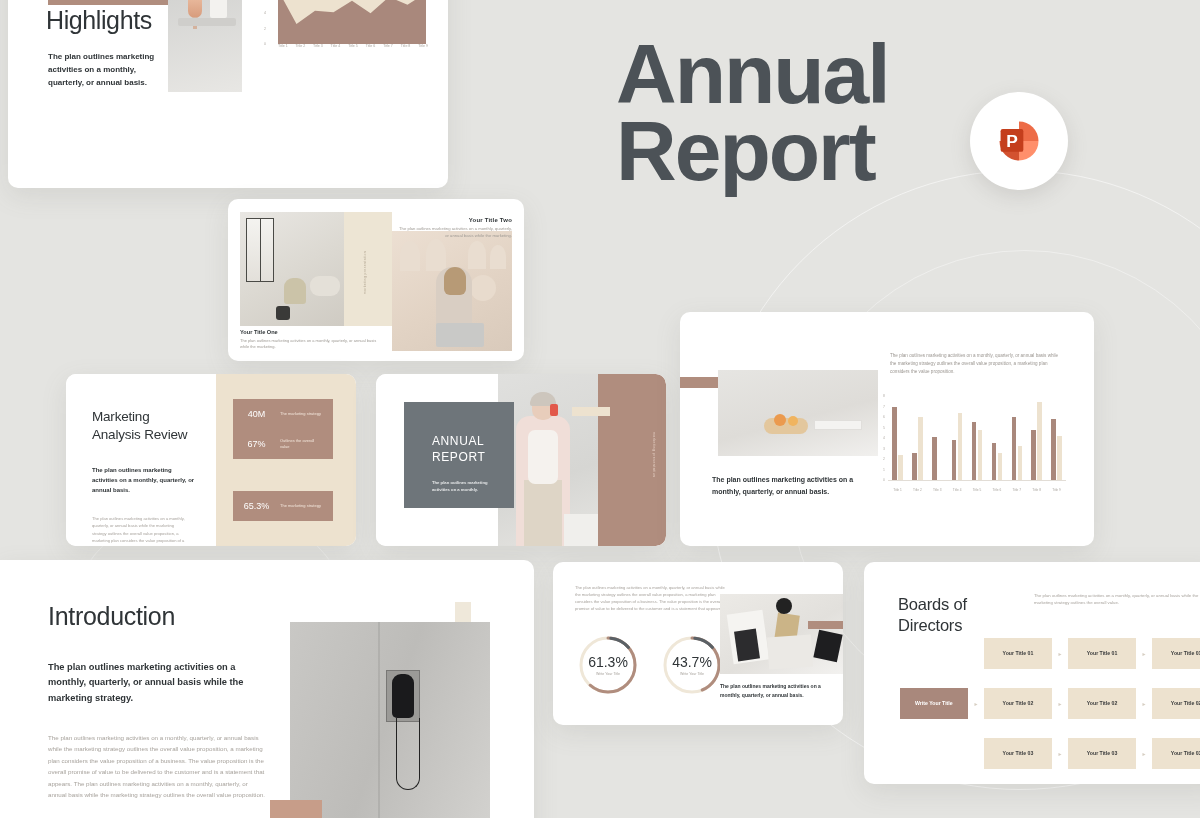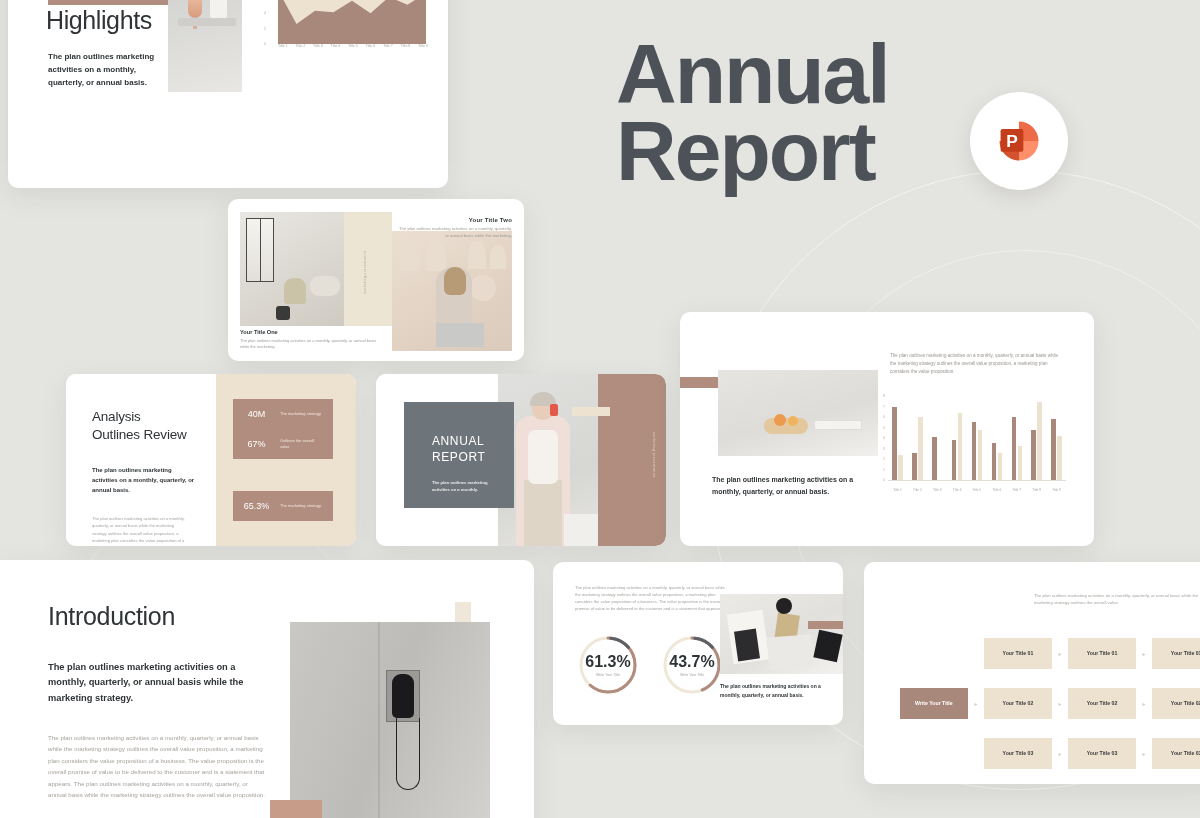--- a/index.html
+++ b/index.html
@@ -166,21 +166,21 @@
   .in-cream { position:absolute; left:455px; top:42px; width:16px; height:62px; background:#efe8da; }
   .in-brown { position:absolute; left:270px; top:240px; width:52px; height:84px; background:#c79d89; }
 
   
   #s-donut { left: 553px; top: 562px; width: 290px; height: 163px; }
   .dn-desc { position:absolute; left:22px; top:22px; width:156px; font-size:4.1px; line-height:1.75; color:#a7a29c; }
   .dn-wrap { position:absolute; left:24px; top:72px; display:flex; gap:22px; }
   .donut { position:relative; width:62px; height:62px; }
   .donut .lbl { position:absolute; inset:0; display:flex; flex-direction:column;
       align-items:center; justify-content:center; }
-  .donut .pct { font-size:16px; color:#2f3437; font-weight:700; }
+  .donut .pct { font-size:14px; color:#2f3437; font-weight:400; }
   .donut .sub { font-size:3.6px; color:#a7a29c; margin-top:2px; }
   .dn-photo { position:absolute; left:167px; top:32px; width:124px; height:80px;
       background:linear-gradient(150deg,#eceae6 0%,#e2e0dc 55%,#f3f2f0 100%); }
   .dn-photo .b1 { position:absolute; left:10px; top:18px; width:36px; height:50px; background:#f5f4f1; transform:rotate(-8deg); }
   .dn-photo .b2 { position:absolute; left:16px; top:36px; width:22px; height:30px; background:#2c2c2e; transform:rotate(-8deg); }
   .dn-photo .b3 { position:absolute; left:56px; top:20px; width:22px; height:28px; background:#cbb487; transform:rotate(8deg); }
   .dn-photo .b4 { position:absolute; left:48px; top:42px; width:44px; height:32px; background:#ebe9e5; transform:rotate(-4deg); }
   .dn-photo .b5 { position:absolute; left:96px; top:38px; width:24px; height:28px; background:#1e1e20; transform:rotate(12deg); }
   .dn-photo .cam { position:absolute; left:56px; top:4px; width:16px; height:16px; background:#222; border-radius:50%; }
   .dn-bar { position:absolute; left:255px; top:59px; width:46px; height:8px; background:#b08d7e; }
@@ -281,22 +281,22 @@
     <p>The plan outlines marketing activities on a monthly, quarterly, or annual basis while the marketing.</p>
   </div>
   <div class="st-t1">
     <h4>Your Title One</h4>
     <p>The plan outlines marketing activities on a monthly, quarterly, or annual basis while the marketing.</p>
   </div>
 </div>
 
 <div class="card" id="s-analysis">
   <div class="ma-left">
-    <div class="ma-title">Analysis</div>
-    <div class="ma-title">Outlines Review</div>
+    <div class="ma-title">Marketing</div>
+    <div class="ma-title">Analysis Review</div>
     <div class="ma-lead">The plan outlines marketing activities on a monthly, quarterly, or annual basis.</div>
     <div class="ma-body">The plan outlines marketing activities on a monthly, quarterly, or annual basis while the marketing strategy outlines the overall value proposition, a marketing plan considers the value proposition of a business.</div>
   </div>
   <div class="ma-right">
     <div class="stat s1">
       <div class="v">40M</div>
       <div class="c">The marketing strategy</div>
     </div>
     <div class="stat s2">
       <div class="v">67%</div>
@@ -445,20 +445,24 @@
     <div class="b3"></div>
     <div class="b4"></div>
     <div class="b5"></div>
     <div class="cam"></div>
   </div>
   <div class="dn-bar"></div>
   <div class="dn-cap">The plan outlines marketing activities on a monthly, quarterly, or annual basis.</div>
 </div>
 
 <div class="card" id="s-boards">
+  <div class="bd-title">
+    <span>Boards of</span><br>
+    <span>Directors</span>
+  </div>
   <div class="bd-desc">The plan outlines marketing activities on a monthly, quarterly, or annual basis while the marketing strategy outlines the overall value.</div>
   <div class="bd-grid" id="bd-grid">
       <div class="bd-row">
         <div class="bd-spacer"></div>
         <div class="bd-arrow">&nbsp;</div>
         <div class="bd-box">Your Title 01</div>
         <div class="bd-arrow">▸</div>
         <div class="bd-box">Your Title 01</div>
         <div class="bd-arrow">▸</div>
         <div class="bd-box">Your Title 01</div>

